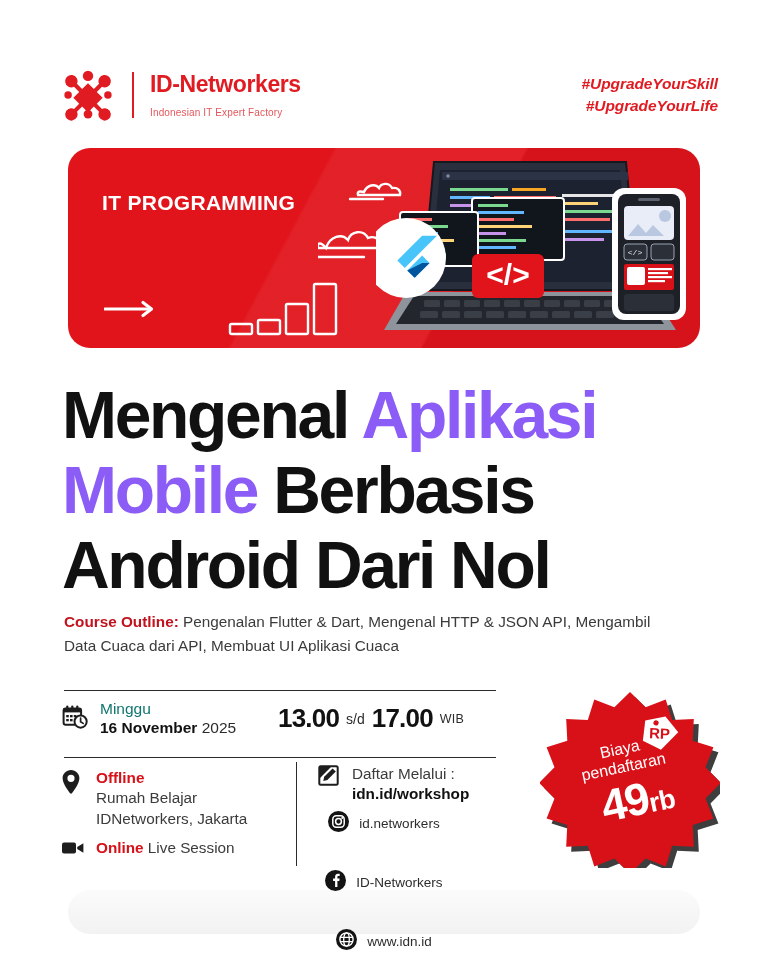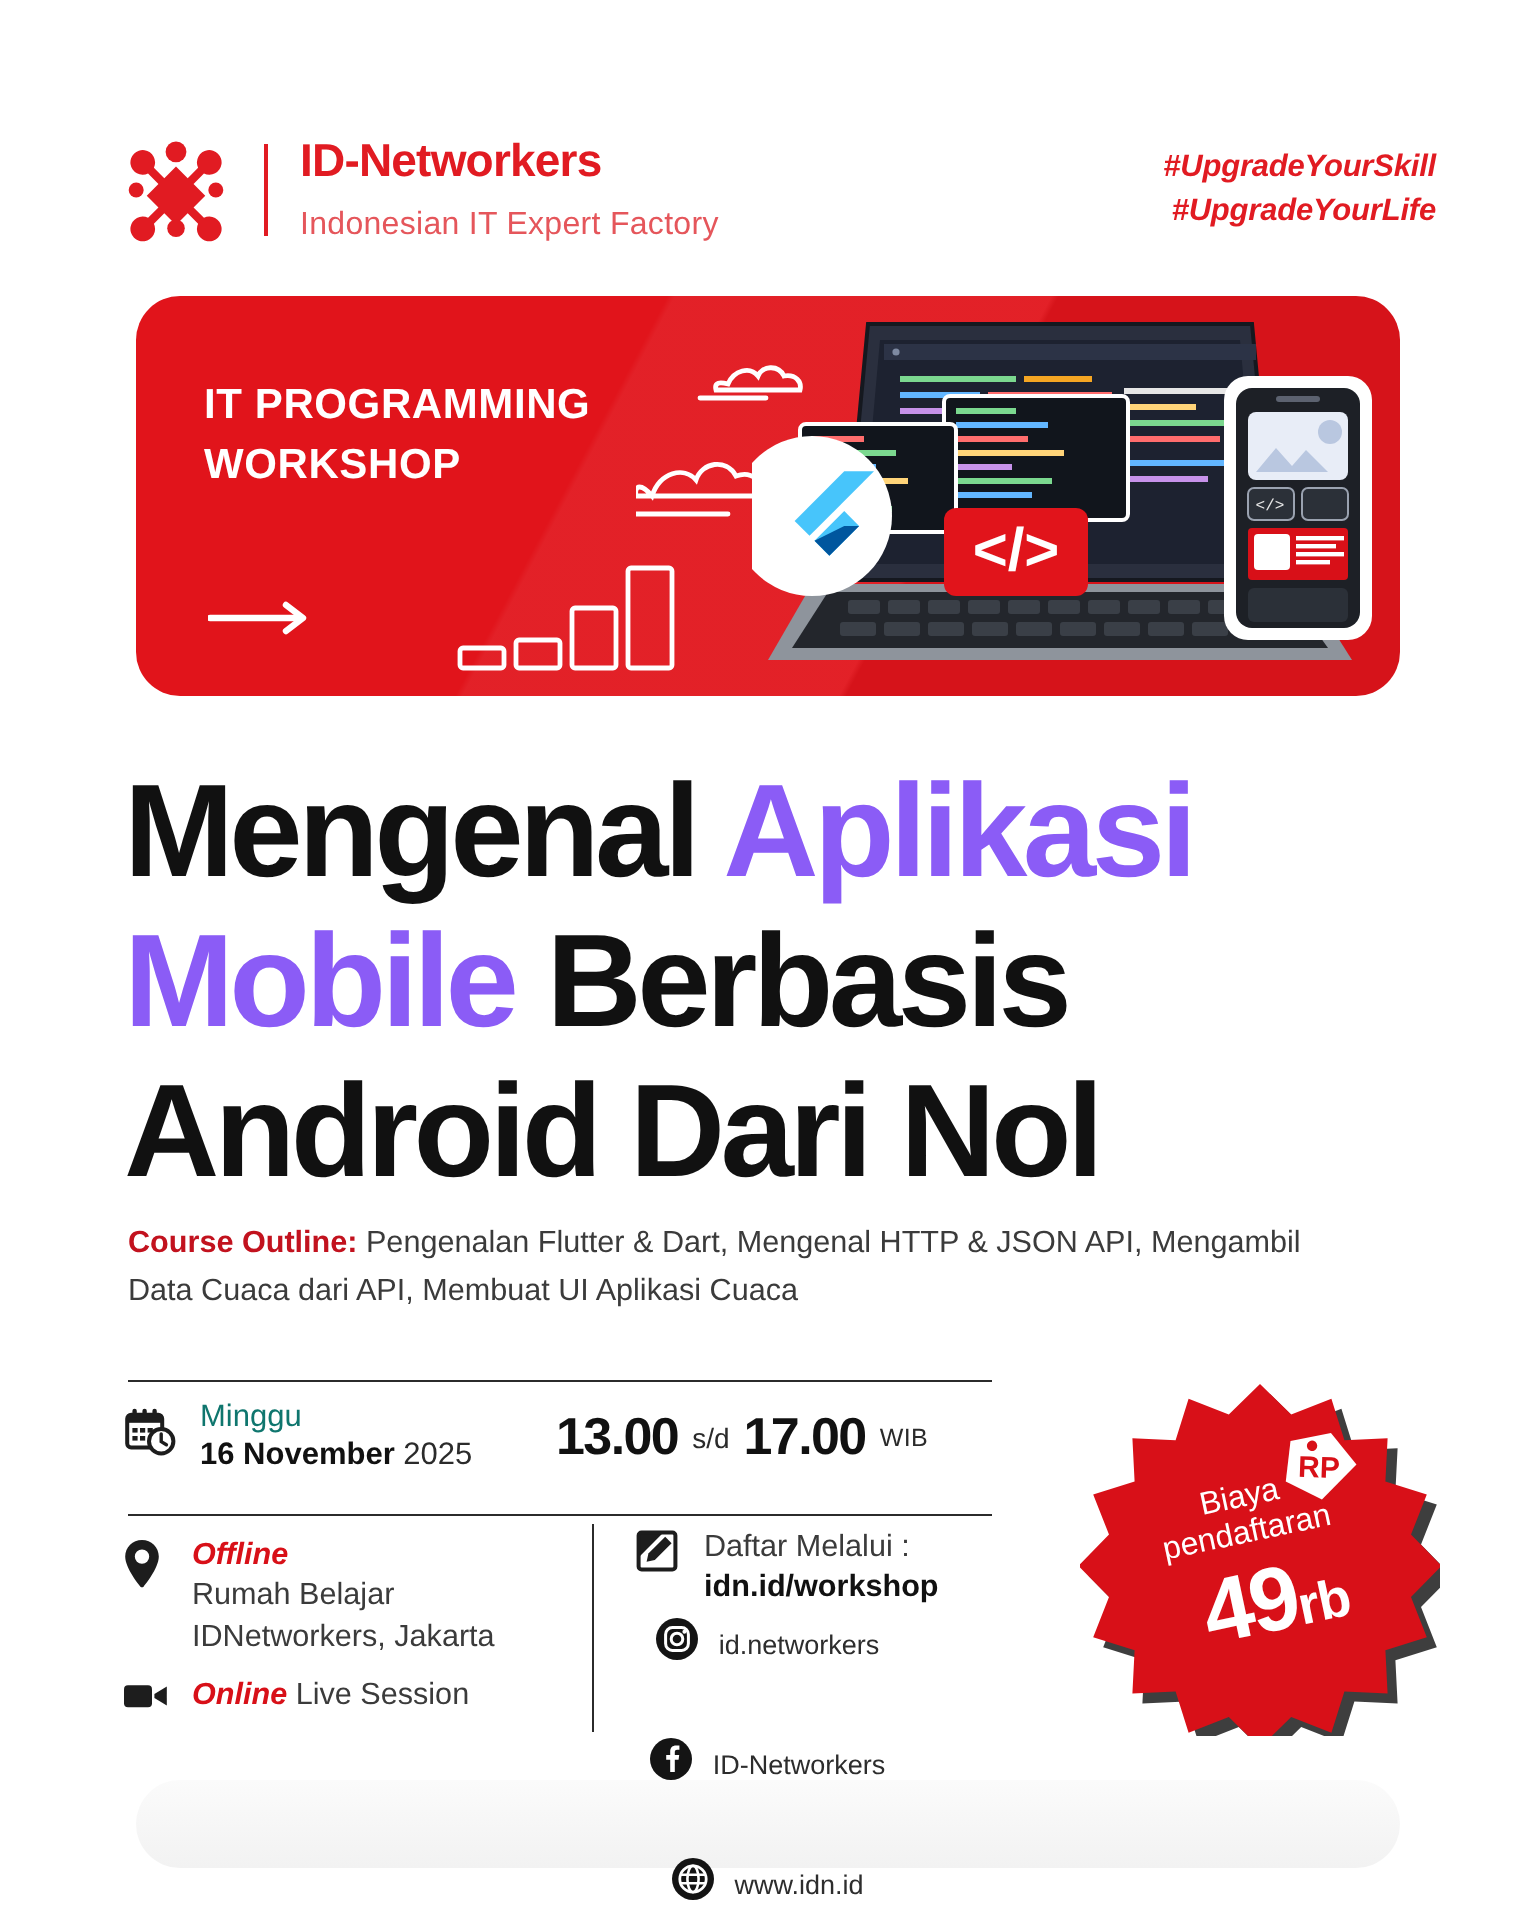--- a/index.html
+++ b/index.html
@@ -35,21 +35,21 @@
   .brand-rule {
     width: 2px; height: 46px; background: #E11B22;
     margin: 0 16px 0 18px;
   }
   .brand-text { display: flex; flex-direction: column; justify-content: center; }
   .brand-name {
     font-size: 23px; font-weight: bold; color: #E11B22;
     letter-spacing: -0.4px; line-height: 1.05;
   }
   .brand-tag {
-    font-size: 16px; color: #E5565B; letter-spacing: 0.15px;
+    font-size: 10px; color: #E5565B; letter-spacing: 0.15px;
     margin-top: 11px;
   }
   .hashtags {
     text-align: right;
     color: #E11B22;
     font-size: 15.5px;
     font-weight: bold;
     font-style: italic;
     line-height: 1.42;
     letter-spacing: -0.1px;
@@ -133,21 +133,21 @@
     display: flex; align-items: center; gap: 7px;
   }
   .time-big { font-size: 26px; font-weight: bold; color: #111; letter-spacing: -0.8px; }
   .time-sd { font-size: 14px; color: #2b2b2b; }
   .time-tz { font-size: 12.5px; font-weight: normal; color: #2b2b2b; letter-spacing: 0.2px; }
 
   .loc-col { position: absolute; top: 768px; left: 62px; width: 228px; }
   .loc-item { display: flex; gap: 12px; margin-bottom: 9px; }
   .loc-ico { flex: 0 0 22px; padding-top: 2px; }
   .loc-txt { font-size: 15.3px; line-height: 1.33; color: #3b3b3b; }
-  .loc-txt .red-b { color: #D81018; font-weight: bold; font-style: italic; }
+  .loc-txt .red-b { color: #D81018; font-weight: bold; }
 
   .reg-col { position: absolute; top: 764px; left: 318px; width: 230px; }
   .reg-item { display: flex; gap: 12px; margin-bottom: 12px; }
   .reg-ico { flex: 0 0 22px; padding-top: 1px; }
   .reg-txt { font-size: 15.3px; line-height: 1.33; color: #3b3b3b; }
   .reg-txt b { color: #111; font-weight: bold; }
 
   
   .price { position: absolute; top: 688px; left: 540px; width: 180px; height: 180px; }
   .price svg { position: absolute; inset: 0; }
@@ -218,21 +218,20 @@
       <div>#UpgradeYourSkill</div>
       <div>#UpgradeYourLife</div>
     </div>
   </div>
 
   <div class="banner">
     <div class="banner-sheen"></div>
 
     <div class="banner-title">
       <div>IT PROGRAMMING</div>
-      <div>WORKSHOP</div>
     </div>
 
     <span class="banner-arrow">
       <svg width="54" height="18" viewBox="0 0 54 18">
         <path d="M1 9h44" stroke="#fff" stroke-width="3.2" fill="none" stroke-linecap="round"></path>
         <path d="M39 2.5L47.5 9 39 15.5" stroke="#fff" stroke-width="3.2" fill="none" stroke-linecap="round" stroke-linejoin="round"></path>
       </svg>
     </span>
 
     <span class="banner-clouds">

